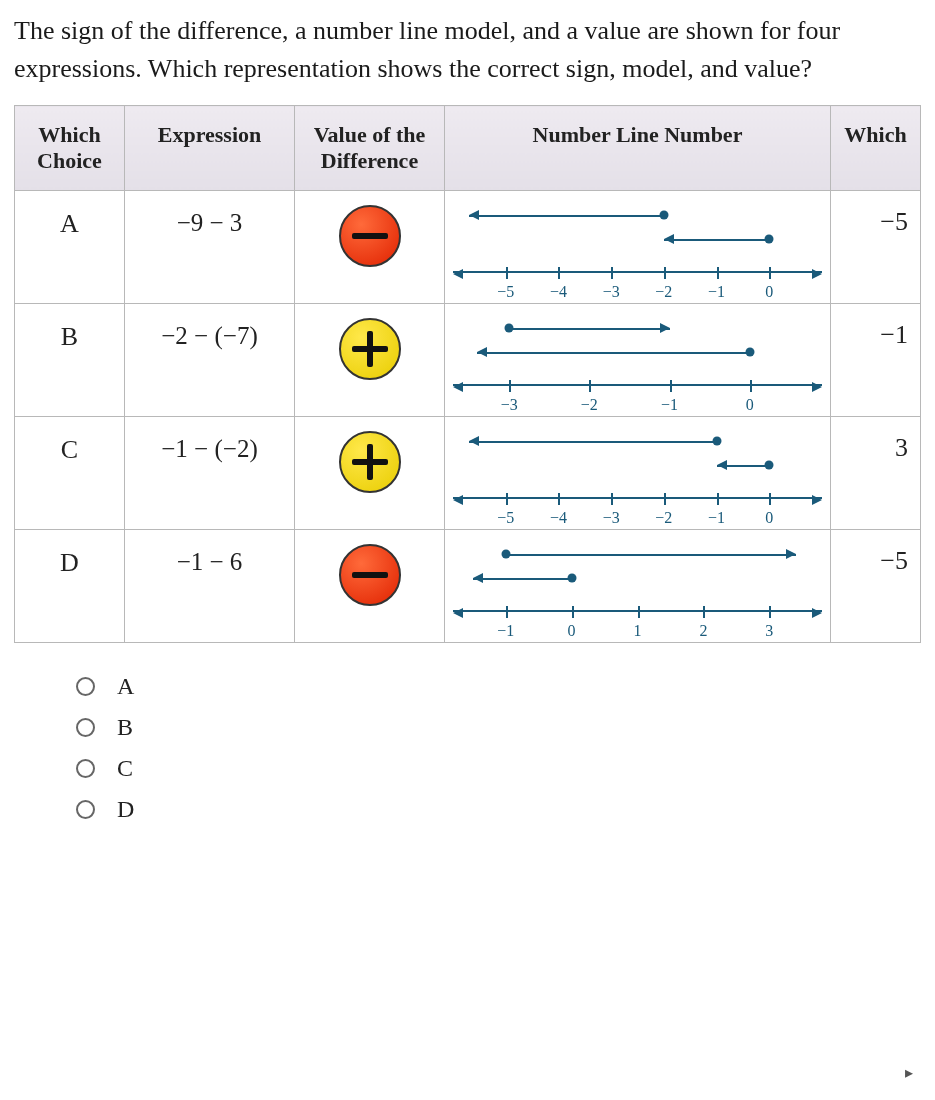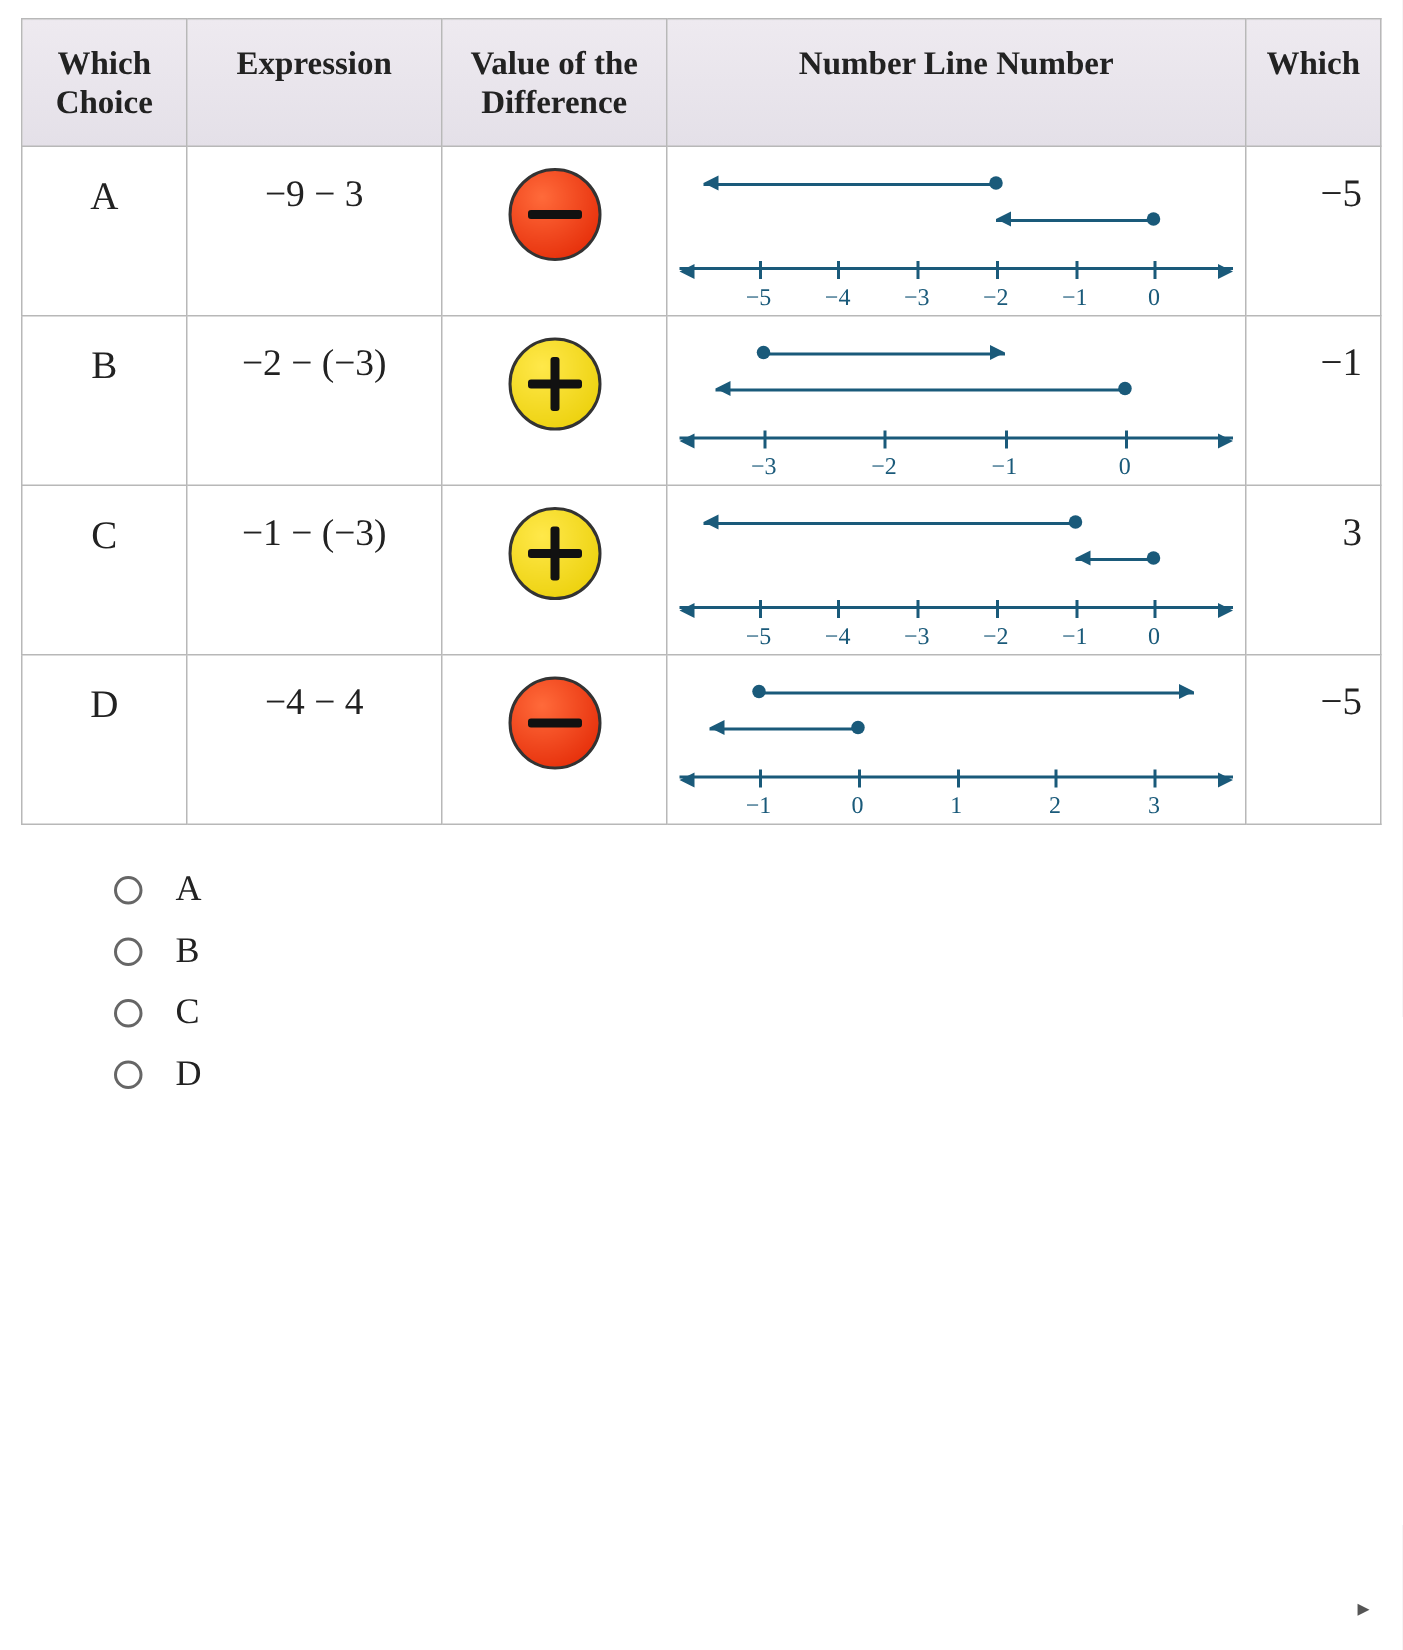--- a/index.html
+++ b/index.html
@@ -33,20 +33,21 @@
 .answers{margin:30px 0 0 62px}
 .ans-opt{display:flex;align-items:center;margin:14px 0;cursor:pointer}
 .radio{width:19px;height:19px;border:2px solid #666;border-radius:50%;margin-right:22px;flex:0 0 auto}
 .ans-opt .lbl{font-size:24px;font-family:'Times New Roman',serif}
 .foot{position:absolute;right:22px;bottom:18px;font-size:16px;color:#555}
 </style>
 </head>
 <body>
 
 <div class="page">
+  <div class="question">The sign of the difference, a number line model, and a value are shown for four expressions. Which representation shows the correct sign, model, and value?</div>
 
   <table>
     <colgroup>
       <col class="c-ans">
         <col class="c-exp">
         <col class="c-sign">
         <col class="c-model">
         <col class="c-val">
     </colgroup>
     <thead>
@@ -86,21 +87,21 @@
                 <div class="lab" style="left: 71.4286%;">−1</div>
                 <div class="tick" style="left: 85.7143%;"></div>
                 <div class="lab" style="left: 85.7143%;">0</div>
               </div>
             </div>
           </td>
           <td class="val-cell">−5</td>
         </tr>
         <tr>
           <td class="ac-cell">B</td>
-          <td class="expr-cell">−2 − (−3)</td>
+          <td class="expr-cell">−2 − (−7)</td>
           <td class="sign-cell"><div class="sign-circle sign-plus"><div class="h"></div><div class="v"></div></div></td>
           <td class="nl-cell">
             <div class="nl">
               <div class="seg" style="top: 14px; left: 15.2174%; width: 43.4783%;"></div>
               <div class="dot" style="top: 14px; left: 15.2174%;"></div>
               <div class="arrR" style="top: 14px; left: 58.6957%;"></div>
               <div class="seg" style="top: 38px; left: 6.52174%; width: 73.913%;"></div>
               <div class="dot" style="top: 38px; left: 80.4348%;"></div>
               <div class="arrL" style="top: 38px; left: 6.52174%;"></div>
               <div class="axis">
@@ -114,21 +115,21 @@
                 <div class="lab" style="left: 58.6957%;">−1</div>
                 <div class="tick" style="left: 80.4348%;"></div>
                 <div class="lab" style="left: 80.4348%;">0</div>
               </div>
             </div>
           </td>
           <td class="val-cell">−1</td>
         </tr>
         <tr>
           <td class="ac-cell">C</td>
-          <td class="expr-cell">−1 − (−3)</td>
+          <td class="expr-cell">−1 − (−2)</td>
           <td class="sign-cell"><div class="sign-circle sign-plus"><div class="h"></div><div class="v"></div></div></td>
           <td class="nl-cell">
             <div class="nl">
               <div class="seg" style="top: 14px; left: 4.28571%; width: 67.1429%;"></div>
               <div class="dot" style="top: 14px; left: 71.4286%;"></div>
               <div class="arrL" style="top: 14px; left: 4.28571%;"></div>
               <div class="seg" style="top: 38px; left: 71.4286%; width: 14.2857%;"></div>
               <div class="dot" style="top: 38px; left: 85.7143%;"></div>
               <div class="arrL" style="top: 38px; left: 71.4286%;"></div>
               <div class="axis">
@@ -146,21 +147,21 @@
                 <div class="lab" style="left: 71.4286%;">−1</div>
                 <div class="tick" style="left: 85.7143%;"></div>
                 <div class="lab" style="left: 85.7143%;">0</div>
               </div>
             </div>
           </td>
           <td class="val-cell">3</td>
         </tr>
         <tr>
           <td class="ac-cell">D</td>
-          <td class="expr-cell">−4 − 4</td>
+          <td class="expr-cell">−1 − 6</td>
           <td class="sign-cell"><div class="sign-circle sign-minus"><div class="h"></div></div></td>
           <td class="nl-cell">
             <div class="nl">
               <div class="seg" style="top: 14px; left: 14.2857%; width: 78.5714%;"></div>
               <div class="dot" style="top: 14px; left: 14.2857%;"></div>
               <div class="arrR" style="top: 14px; left: 92.8571%;"></div>
               <div class="seg" style="top: 38px; left: 5.35714%; width: 26.7857%;"></div>
               <div class="dot" style="top: 38px; left: 32.1429%;"></div>
               <div class="arrL" style="top: 38px; left: 5.35714%;"></div>
               <div class="axis">

